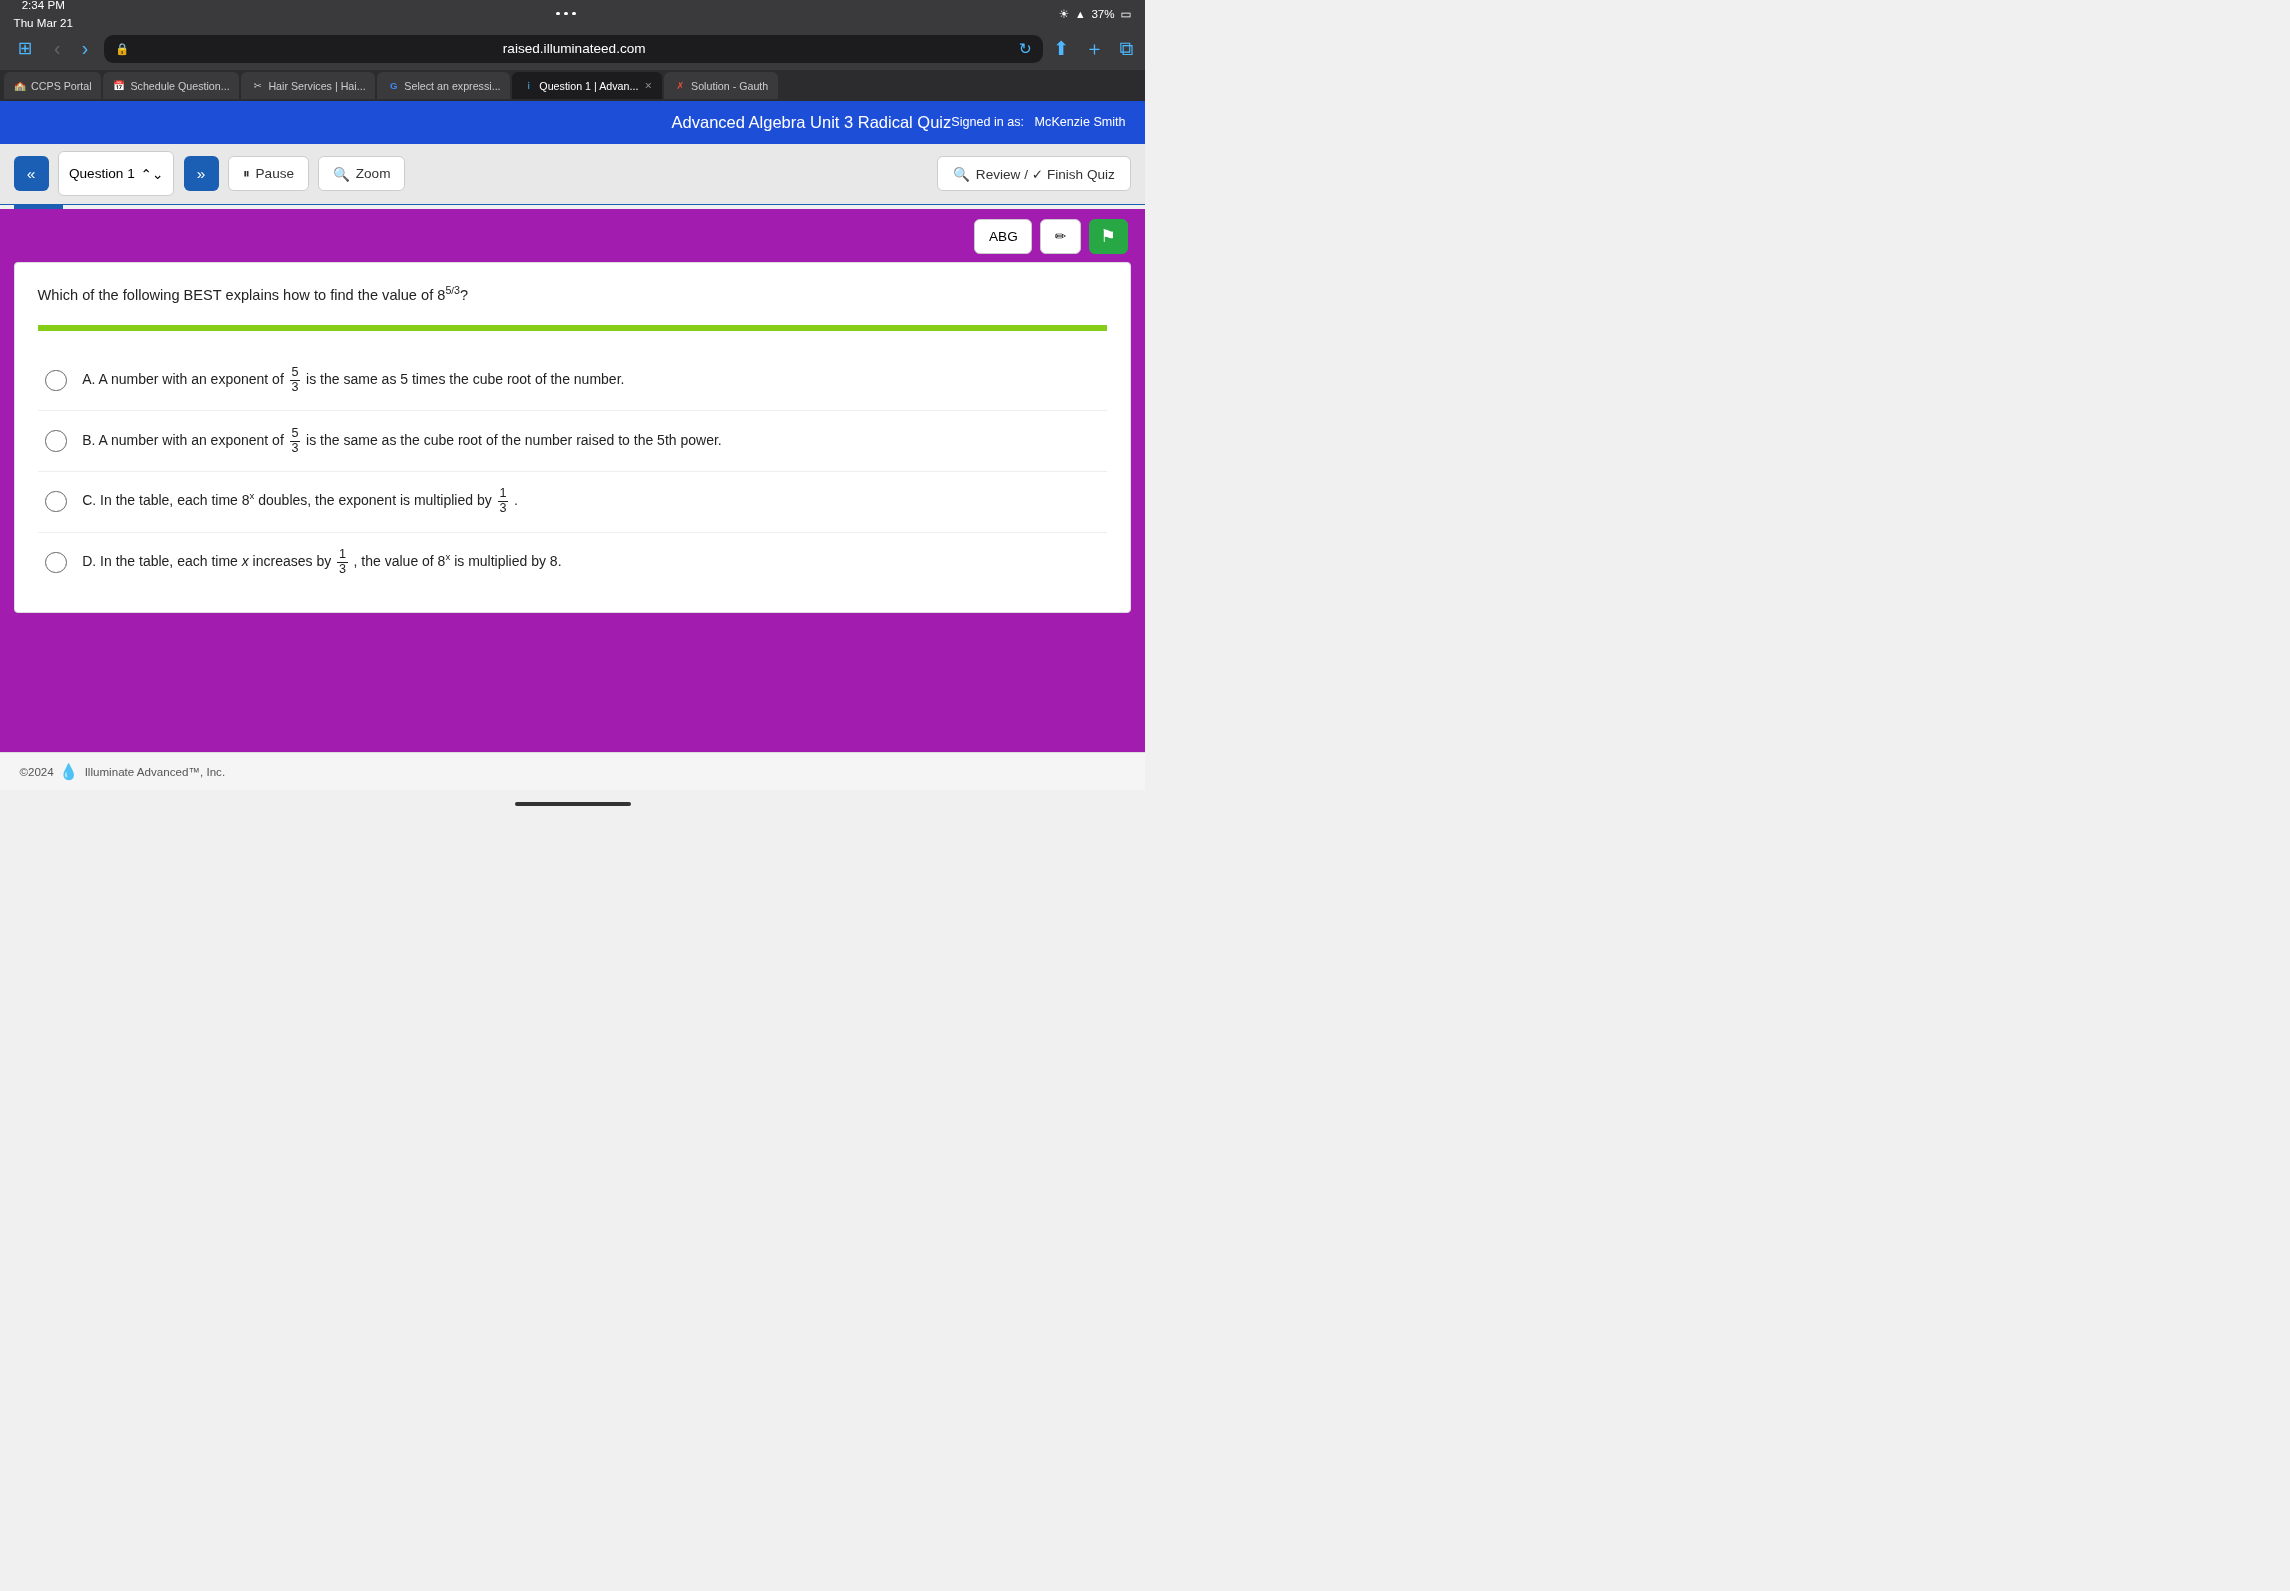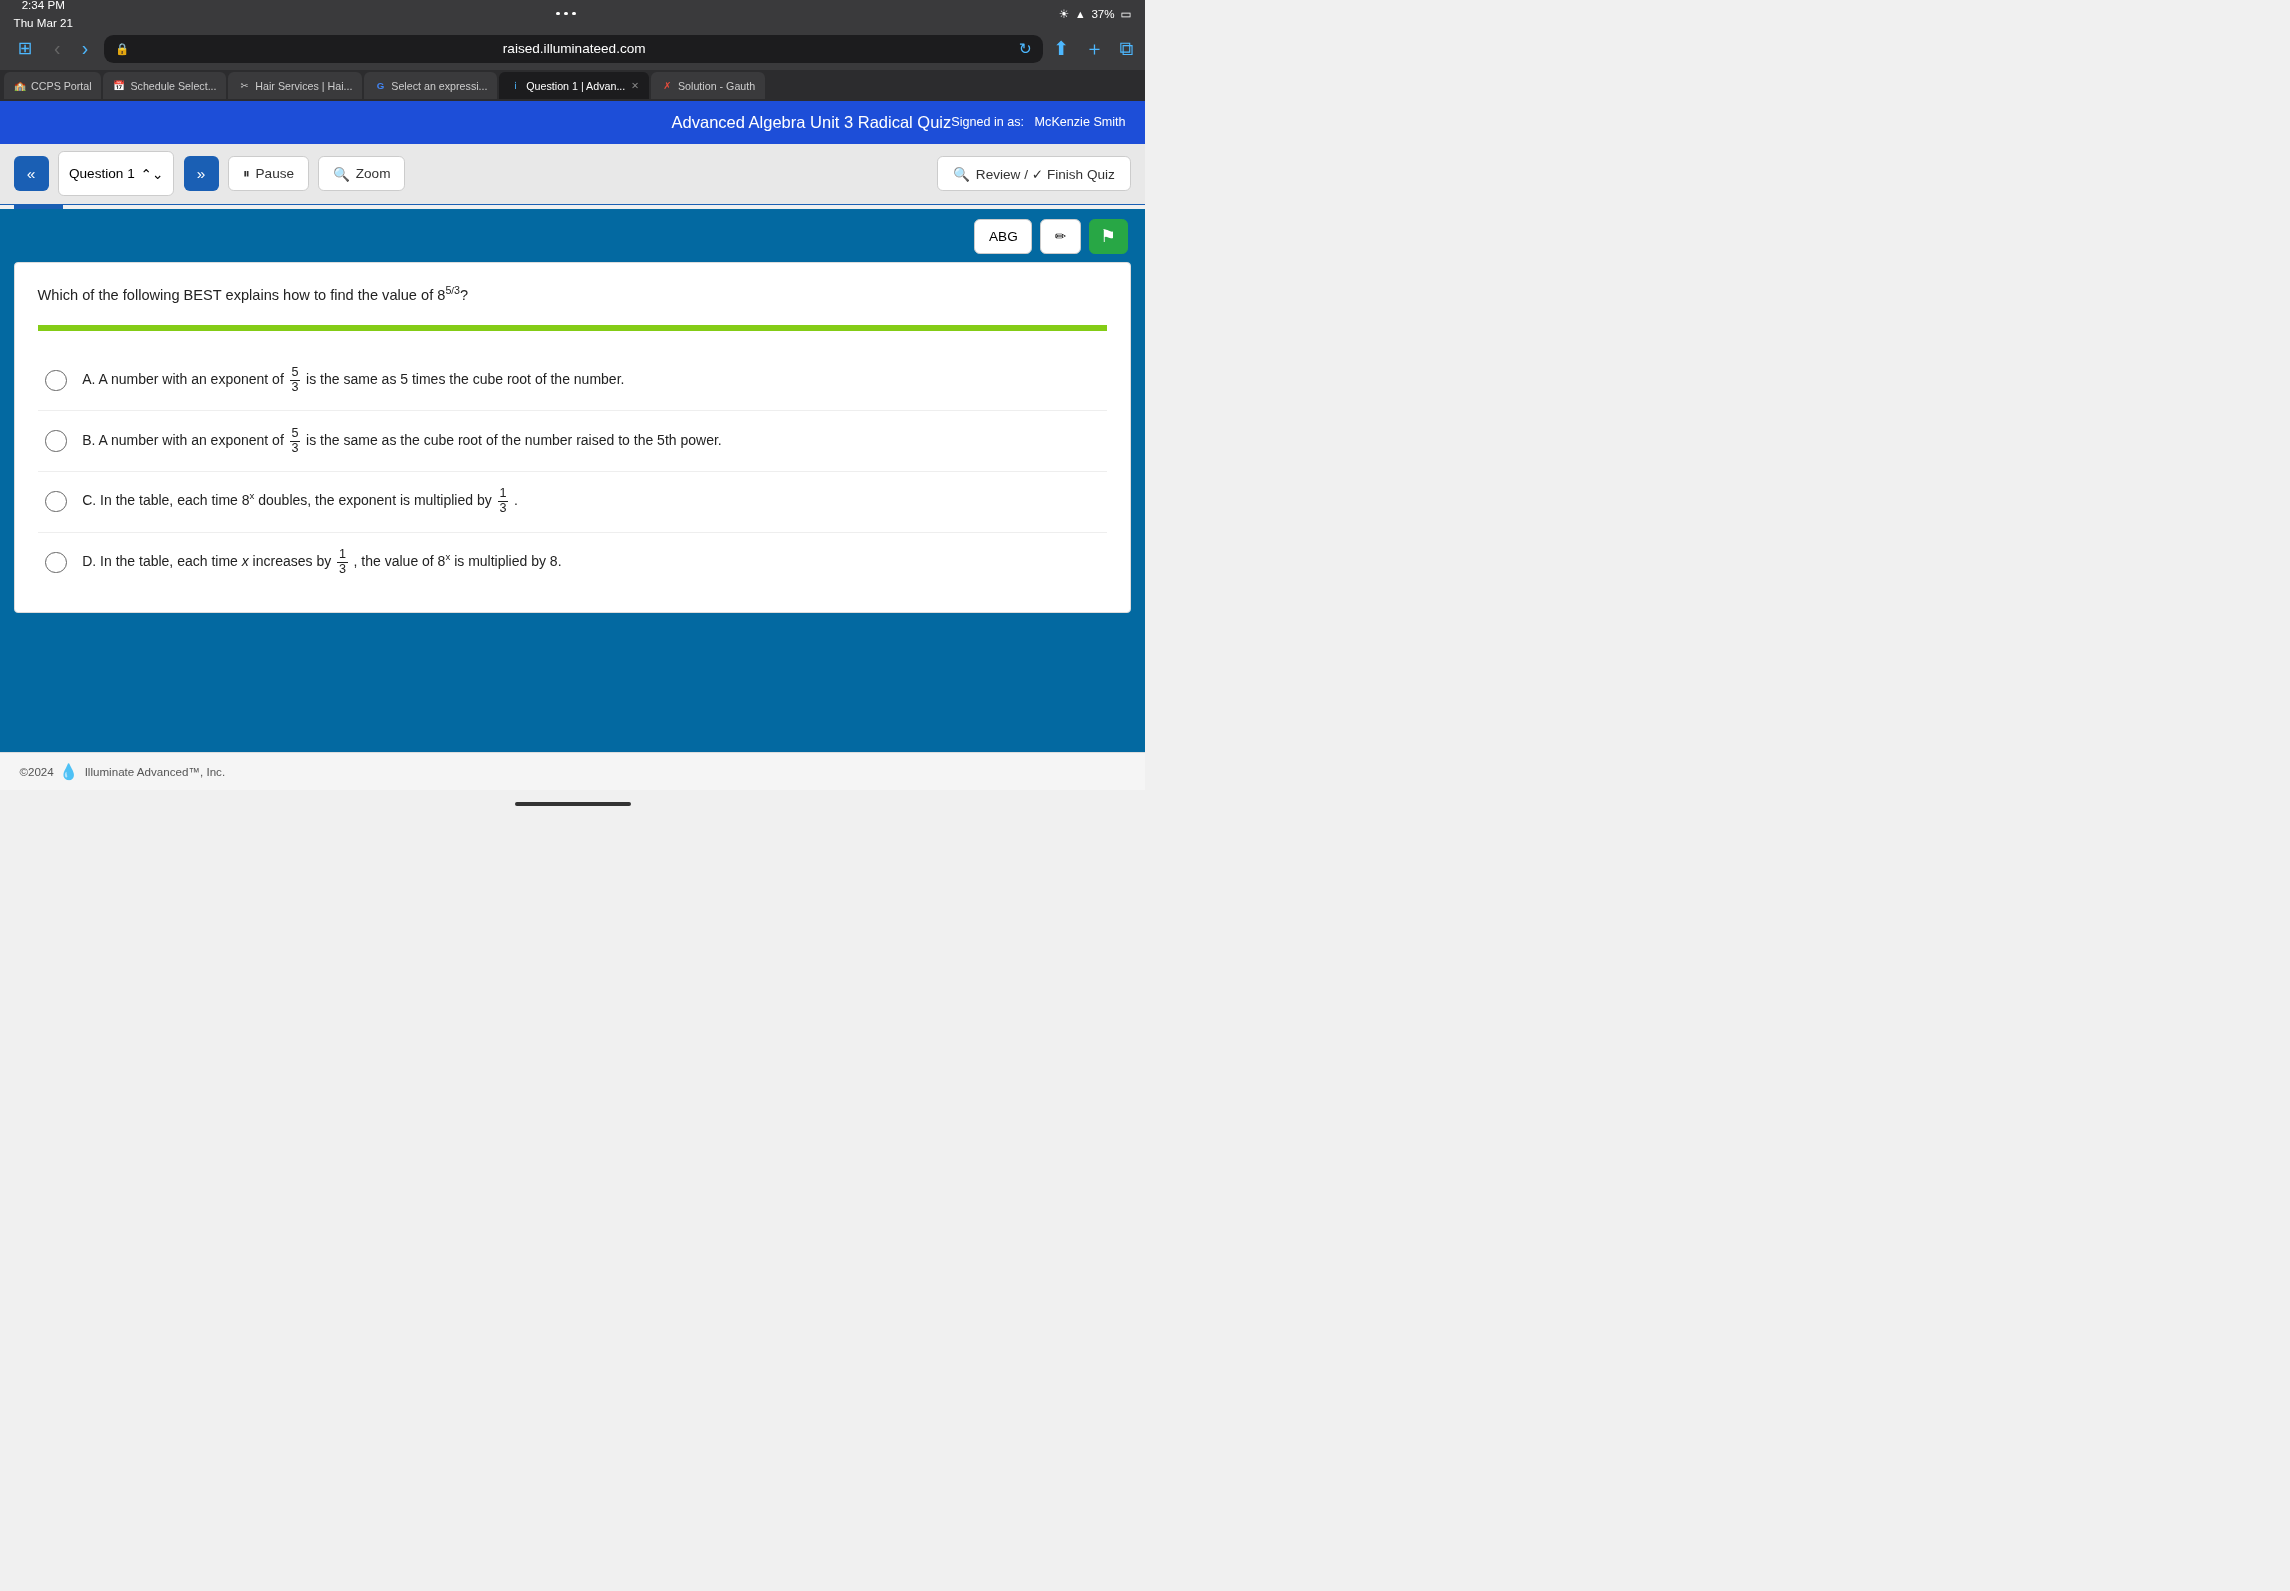--- a/index.html
+++ b/index.html
@@ -164,21 +164,21 @@
     
     .blue-bar {
       height: 3.9px;
       background: #1a5fb4;
       width: 49px;
       margin-left: 13.6px;
     }
 
     
     .question-area {
-      background: #0369a1;
+      background: #a21caf;
       padding: 9.7px 13.6px 9.7px;
       min-height: 543px;
     }
     .question-tools {
       display: flex;
       justify-content: flex-end;
       gap: 7.8px;
       margin-bottom: 7.8px;
       padding-right: 3.9px;
     }
@@ -317,21 +317,21 @@
   </div>
 </div>
 
 <div class="tabs-bar">
   <div class="tab">
     <span class="tab-favicon">🏫</span>
     <span>CCPS Portal</span>
   </div>
   <div class="tab">
     <span class="tab-favicon">📅</span>
-    <span>Schedule Select...</span>
+    <span>Schedule Question...</span>
   </div>
   <div class="tab">
     <span class="tab-favicon">✂</span>
     <span>Hair Services | Hai...</span>
   </div>
   <div class="tab">
     <span class="tab-favicon" style="color:#4285f4;font-weight:bold;">G</span>
     <span>Select an expressi...</span>
   </div>
   <div class="tab active">

